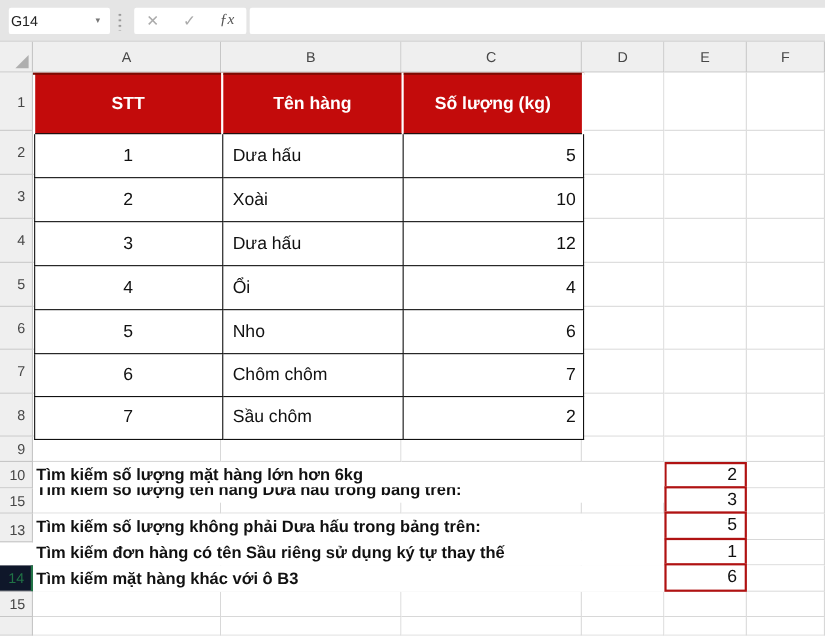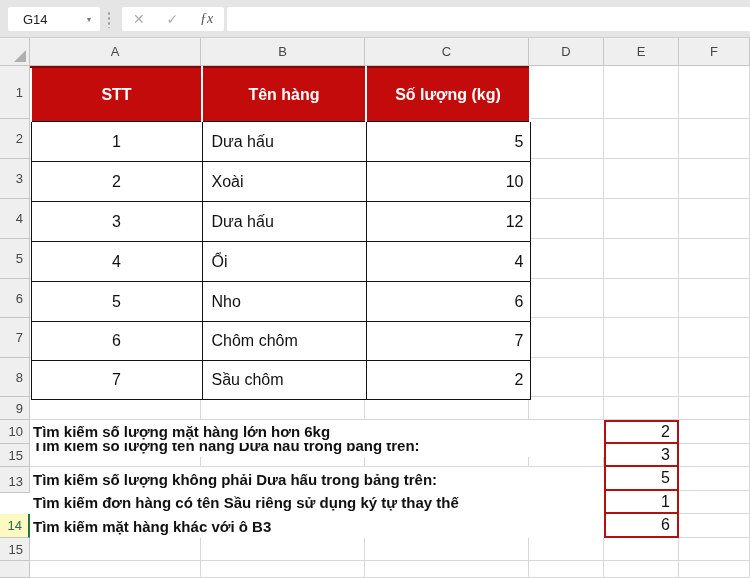--- a/index.html
+++ b/index.html
@@ -4,37 +4,37 @@
 <style>
   html,body{margin:0;padding:0;background:#fff;}
   #sheet{
     position:relative;width:750px;height:578px;overflow:hidden;background:#fff;
     font-family:"Liberation Sans","DejaVu Sans",sans-serif;
     --red:#C30B0B; --ans-border:#B01212; --green:#217346;
   }
   
   .topbar{position:absolute;left:0;top:0;width:750px;height:38px;background:#E5E5E5;border-bottom:1px solid #CFCFCF;box-sizing:border-box;}
   .namebox{position:absolute;left:8px;top:7px;width:92px;height:24px;background:#fff;border-radius:2px;display:flex;align-items:center;}
-  .namebox .val{flex:1;padding-left:15px;font-size:13px;color:#222;}
+  .namebox .val{flex:1;padding-left:2px;font-size:13px;color:#222;}
   .namebox .dd{width:22px;text-align:center;font-size:7px;color:#777;}
   .sep-dots{position:absolute;left:107px;top:11px;width:4px;height:17px;
     background-image:radial-gradient(circle,#9A9A9A 1px,transparent 1.3px);background-size:4px 5px;background-repeat:repeat-y;}
   .fxbox{position:absolute;left:122px;top:7px;width:102px;height:24px;background:#fff;border-radius:2px;display:flex;align-items:center;justify-content:space-around;}
   .icon-x{font-size:14px;color:#ABABAB;}
   .icon-check{font-size:14px;color:#ABABAB;}
   .icon-fx{font-size:14px;color:#555;font-style:italic;font-family:"Liberation Serif","DejaVu Serif",serif;}
   .fbar{position:absolute;left:227px;top:7px;width:523px;height:24px;background:#fff;border-radius:2px 0 0 2px;font-size:13px;color:#222;line-height:24px;padding-left:6px;box-sizing:border-box;}
   
   .corner{position:absolute;left:0;top:38px;width:30px;height:28px;background:#EFEFEF;border-right:1px solid #C6C6C6;border-bottom:1px solid #C6C6C6;box-sizing:border-box;}
   .corner .tri{position:absolute;right:3px;bottom:3px;width:0;height:0;border-left:12px solid transparent;border-bottom:12px solid #AFAFAF;}
   .colhdr{position:absolute;top:38px;height:28px;background:#EFEFEF;border-right:1px solid #C6C6C6;border-bottom:1px solid #C6C6C6;box-sizing:border-box;
     display:flex;align-items:center;justify-content:center;font-size:13px;color:#474747;}
   .rowhdr{position:absolute;left:0;width:30px;background:#EFEFEF;border-right:1px solid #C6C6C6;border-bottom:1px solid #C6C6C6;box-sizing:border-box;
     display:flex;align-items:center;justify-content:flex-end;padding-right:6px;font-size:13px;color:#474747;}
-  .rowhdr.active{background:#fef9c3;color:var(--green);border-right:2px solid var(--green);}
+  .rowhdr.active{background:#0f172a;color:var(--green);border-right:2px solid var(--green);}
   
   .base-cell{position:absolute;border-right:1px solid #D8D8D8;border-bottom:1px solid #D8D8D8;box-sizing:border-box;background:#fff;}
   
   #product-table{position:absolute;left:30px;top:66px;border-collapse:collapse;table-layout:fixed;}
   #product-table th{background:var(--red);color:#fff;font-weight:bold;font-size:16px;text-align:center;vertical-align:middle;
     border-left:2px solid #fff;border-right:2px solid #fff;border-top:2px solid #7E0B03;border-bottom:1px solid #111;height:51px;}
   #product-table td{border:1px solid #111;font-size:16px;color:#111;background:#fff;vertical-align:middle;}
   #product-table td.c-stt{text-align:center;}
   #product-table td.c-name{text-align:left;padding-left:9px;}
   #product-table td.c-qty{text-align:right;padding-right:6px;}

